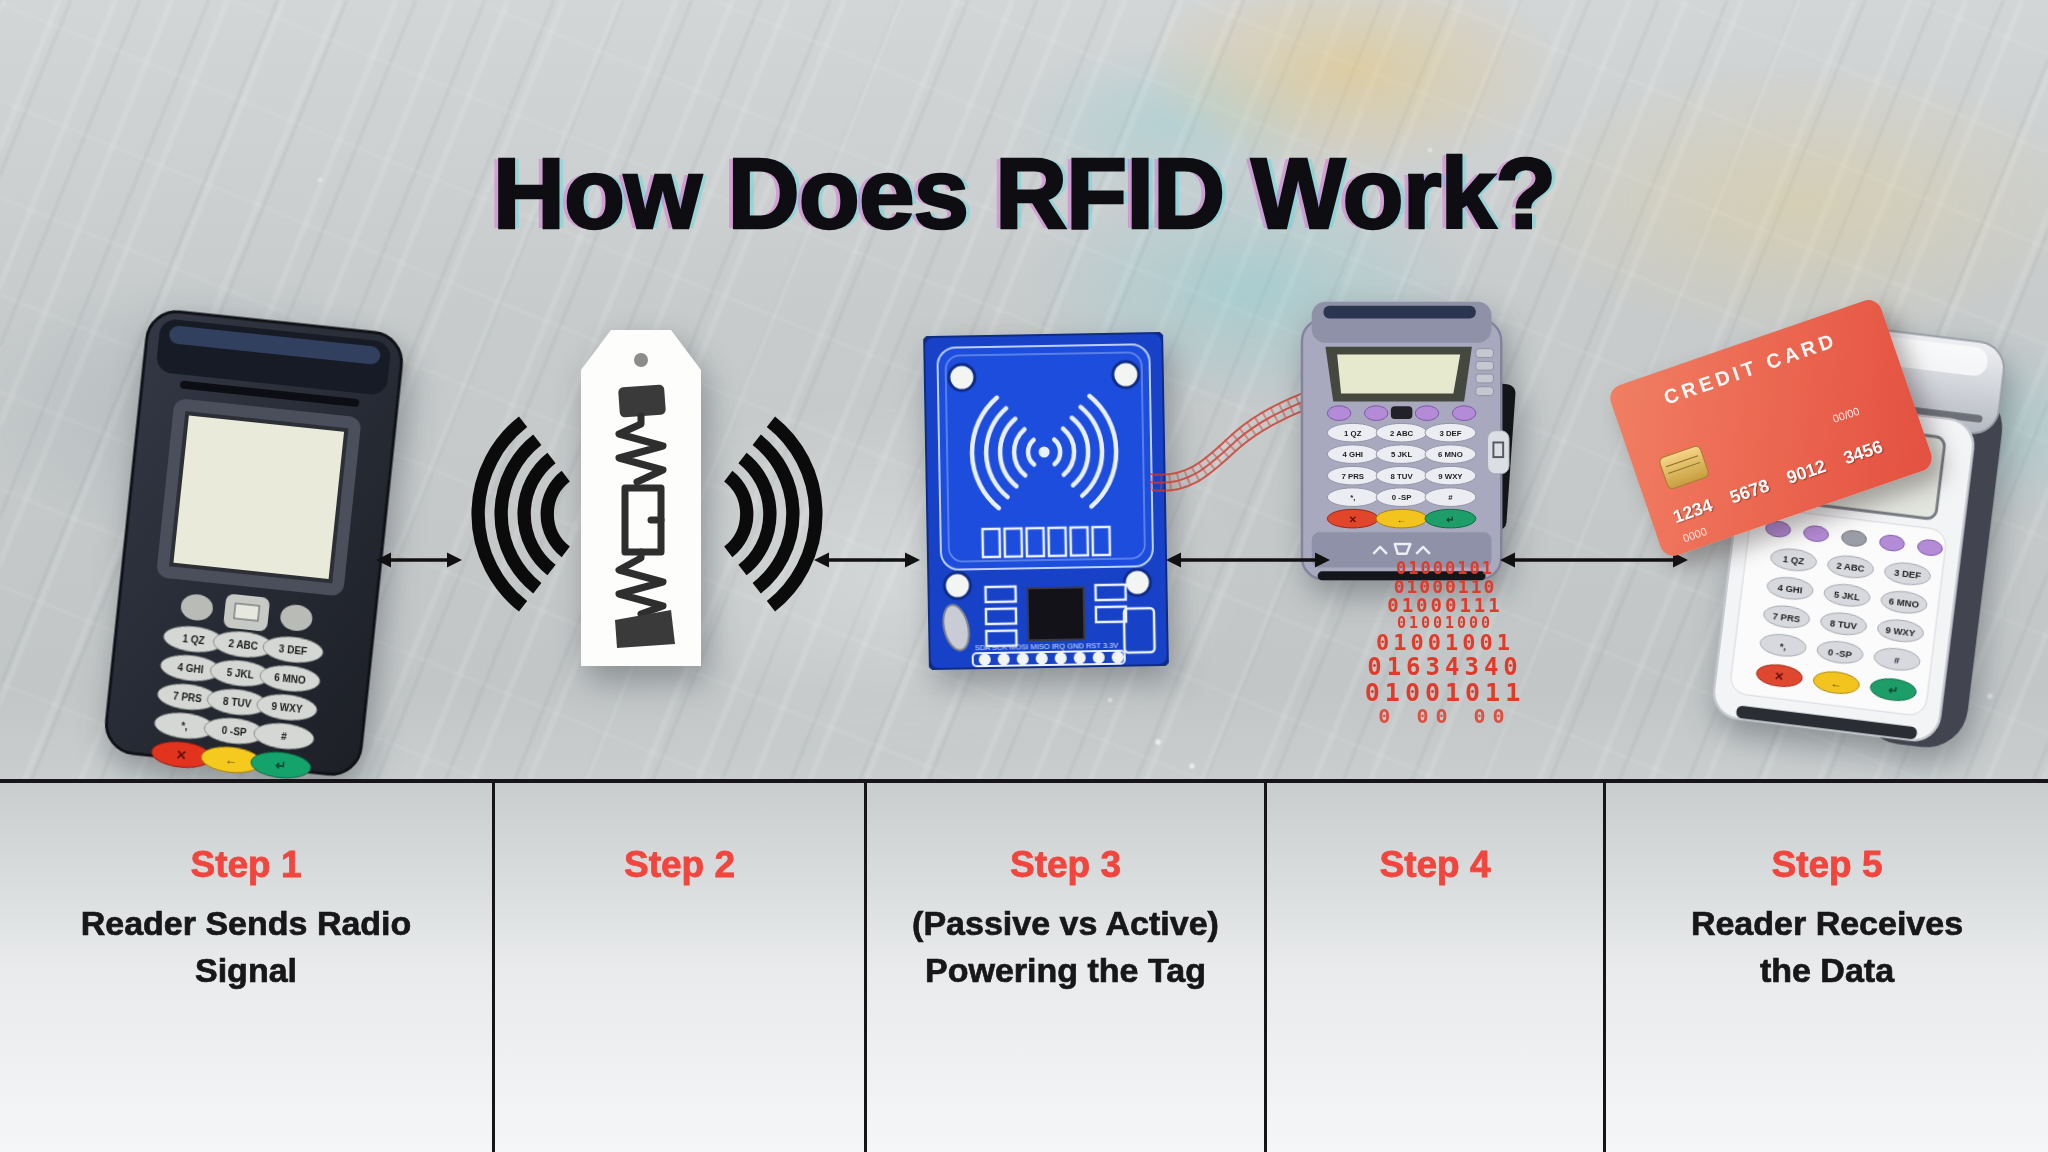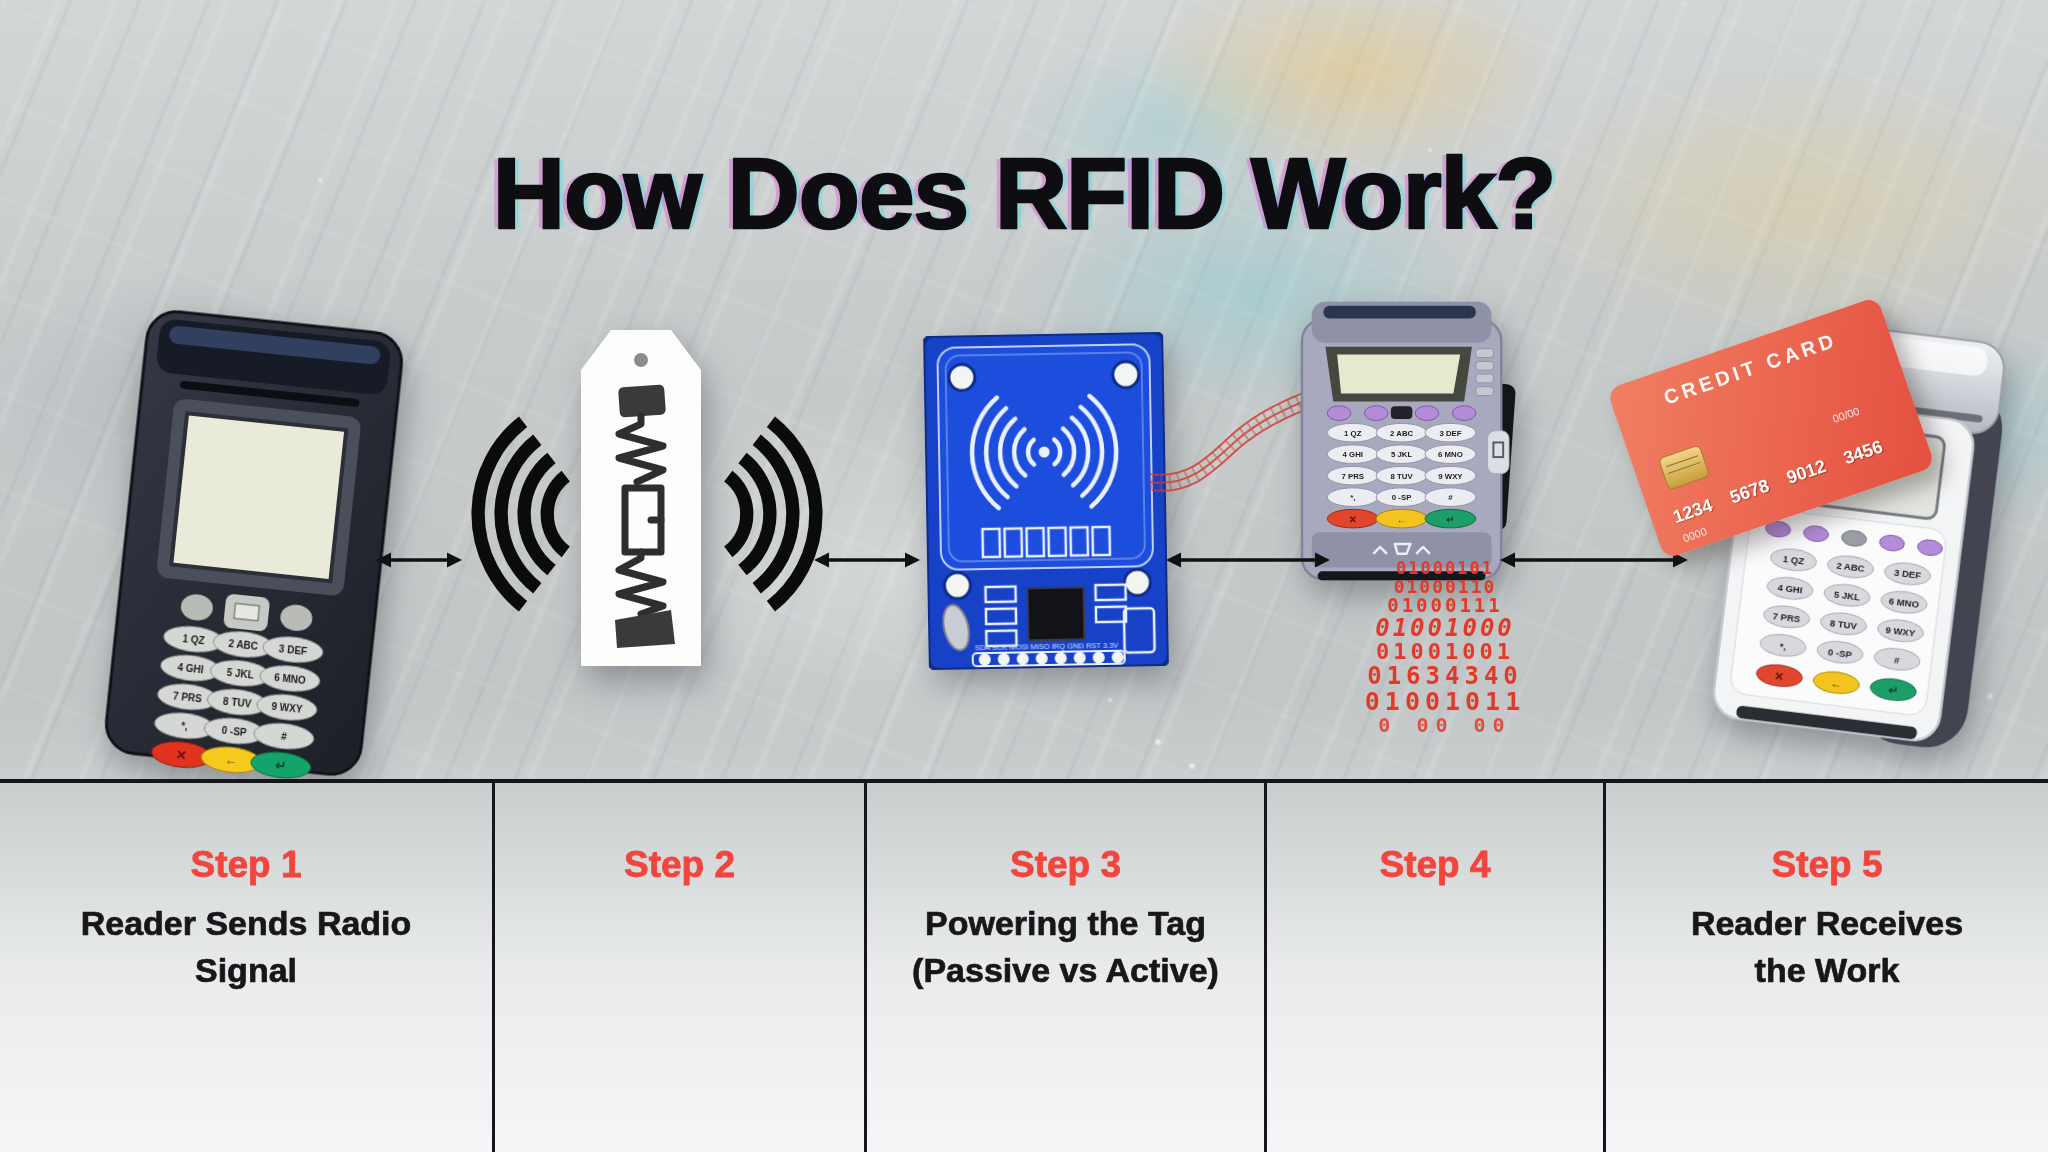--- a/index.html
+++ b/index.html
@@ -54,21 +54,21 @@
   .tag{left:581px;top:330px;width:120px;height:336px;}
   
   .arrow{position:absolute;height:24px;}
   
   .binary{position:absolute;left:1285px;top:560px;width:320px;text-align:center;
     font-family:"DejaVu Sans Mono",monospace;font-weight:bold;color:#E23A28;}
   .binary div{line-height:1.04;}
   .binary div:nth-child(1){font-size:17px;letter-spacing:2px;text-align:center;}
   .binary div:nth-child(2){font-size:18px;letter-spacing:2px;}
   .binary div:nth-child(3){font-size:19px;letter-spacing:3px;}
-  .binary div:nth-child(4){font-size:24px;letter-spacing:3px;font-style:italic;}
+  .binary div:nth-child(4){font-size:15px;letter-spacing:3px;}
   .binary div:nth-child(5){font-size:22px;letter-spacing:4px;}
   .binary div:nth-child(6){font-size:24px;letter-spacing:5px;}
   .binary div:nth-child(7){font-size:25px;letter-spacing:5px;}
   .binary div:nth-child(8){font-size:20px;letter-spacing:7px;opacity:.85;}
   
   .card{position:absolute;left:1628px;top:338px;width:286px;height:180px;z-index:6;
     transform:rotate(-19deg);border-radius:14px;
     background:linear-gradient(115deg,#f07f63 0%,#ec6952 45%,#e3503f 100%);
     box-shadow:8px 14px 22px rgba(40,30,30,.35);color:#fff;}
   .card .card-title{position:absolute;top:16px;left:0;right:0;text-align:center;
@@ -443,27 +443,27 @@
       <div>Reader Sends Radio</div>
       <div>Signal</div>
     </div>
   </div>
   <div class="step-cell" style="left:495px;width:369px;">
     <div class="step-label">Step 2</div>
   </div>
   <div class="step-cell" style="left:867px;width:397px;">
     <div class="step-label">Step 3</div>
     <div class="step-desc">
+      <div>(Passive vs Active)</div>
       <div>Powering the Tag</div>
-      <div>(Passive vs Active)</div>
     </div>
   </div>
   <div class="step-cell" style="left:1267px;width:336px;">
     <div class="step-label">Step 4</div>
   </div>
   <div class="step-cell" style="left:1606px;width:442px;">
     <div class="step-label">Step 5</div>
     <div class="step-desc">
       <div>Reader Receives</div>
-      <div>the Work</div>
+      <div>the Data</div>
     </div>
   </div>
 </div>
 
 </body></html>

